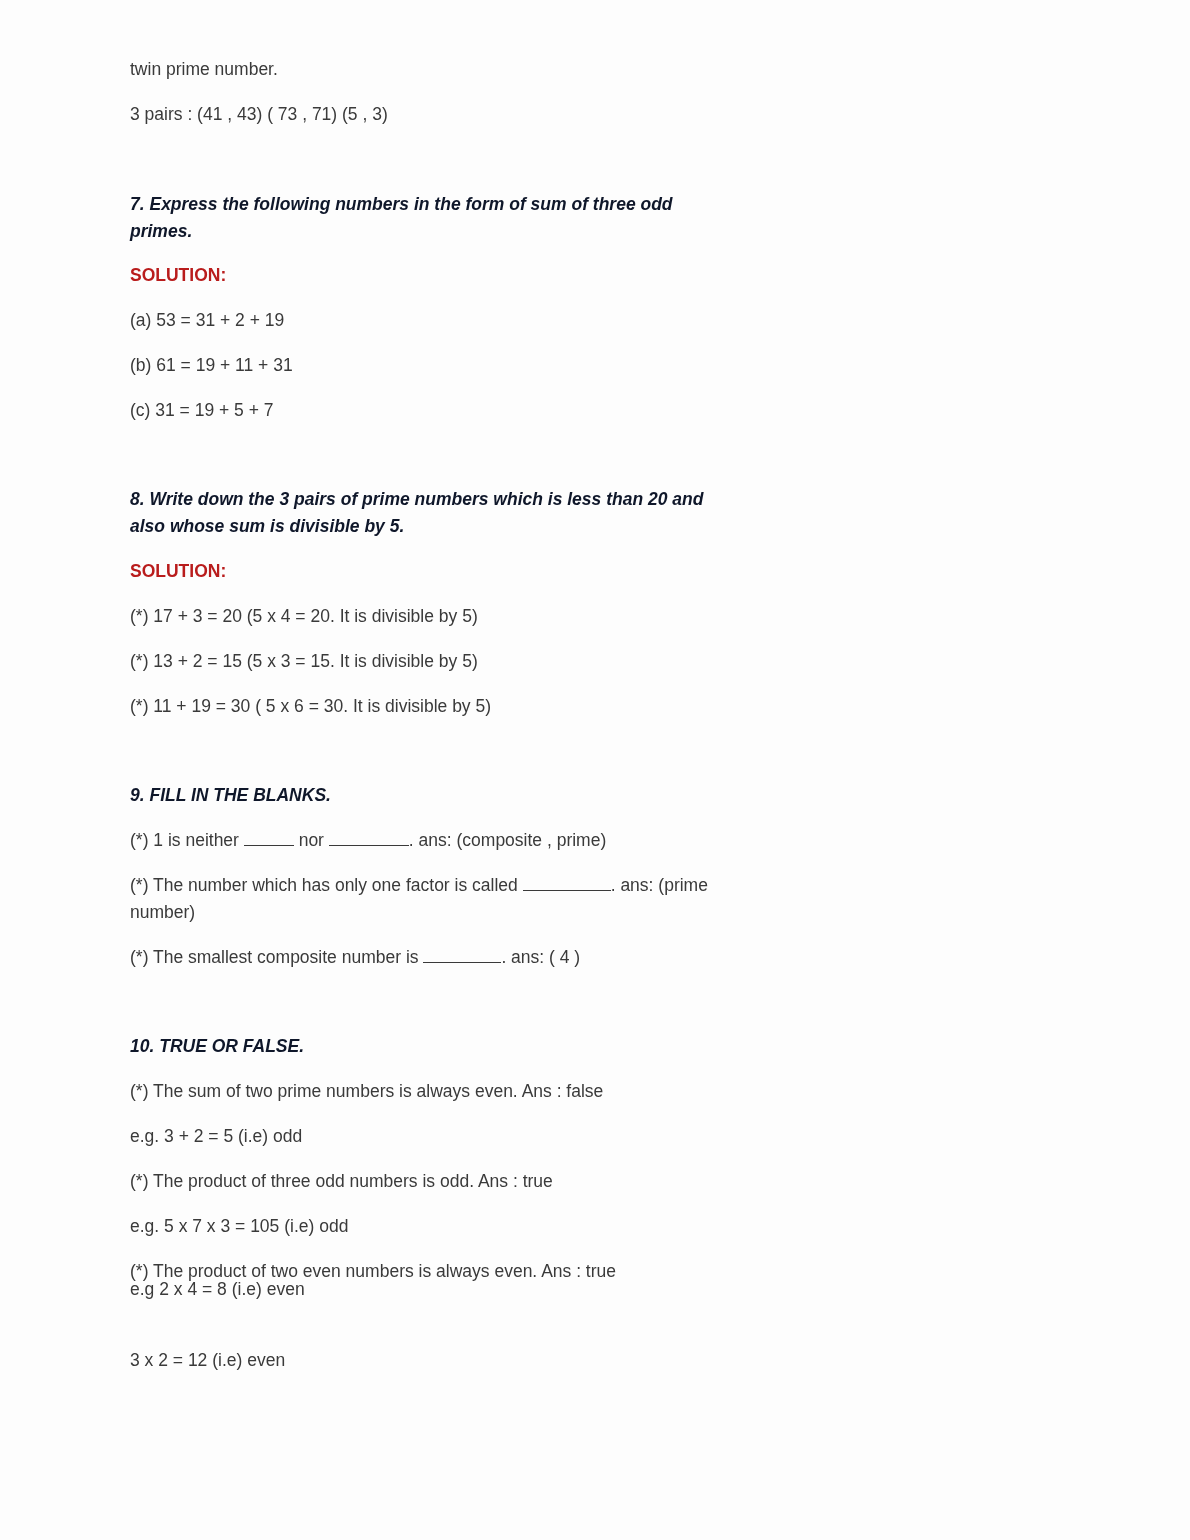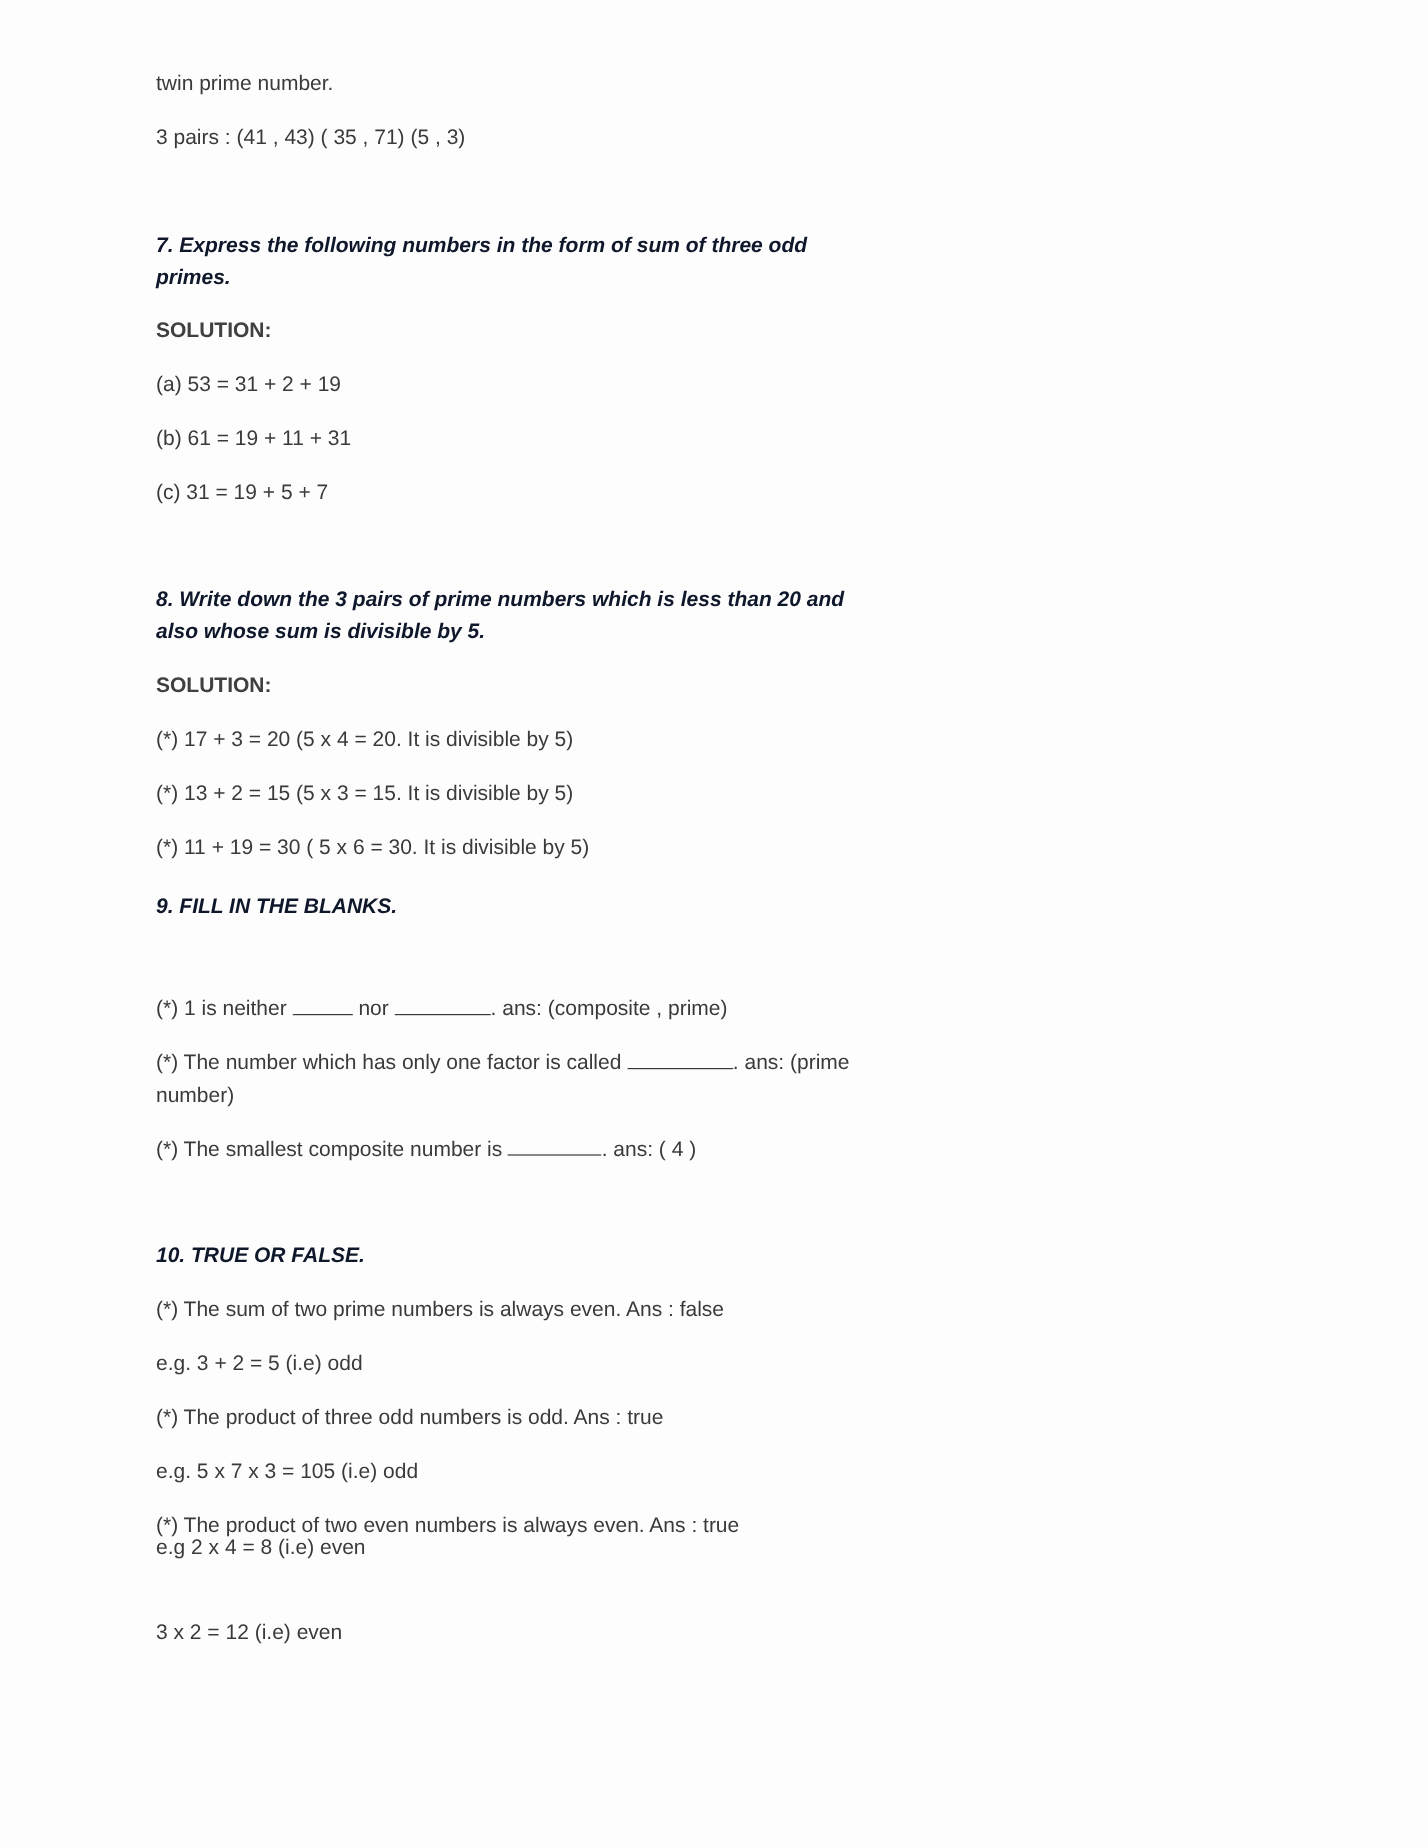--- a/index.html
+++ b/index.html
@@ -31,54 +31,54 @@
   }
   .q {
     font-weight: bold;
     font-style: italic;
     color: #0f172a;
     white-space: normal;
     width: 600px;
   }
   .sol {
     font-weight: bold;
-    color: #404040;
+    color: #b91c1c;
   }
   .blank {
     display: inline-block;
     border-bottom: 1px solid #3a3a3a;
     height: 16px;
     vertical-align: baseline;
   }
   .wrap {
     white-space: normal;
     width: 600px;
   }
 </style>
 </head>
 <body>
 
 <div class="page">
 
   <div class="line" style="top:37px">twin prime number.</div>
-  <div class="line" style="top:82px">3 pairs : (41 , 43) ( 35 , 71) (5 , 3)</div>
+  <div class="line" style="top:82px">3 pairs : (41 , 43) ( 73 , 71) (5 , 3)</div>
 
   <div class="line q" style="top:172px">7. Express the following numbers in the form of sum of three odd primes.</div>
   <div class="line sol" style="top:243px">SOLUTION:</div>
   <div class="line" style="top:288px">(a) 53 = 31 + 2 + 19</div>
   <div class="line" style="top:333px">(b) 61 = 19 + 11 + 31</div>
   <div class="line" style="top:378px">(c) 31 = 19 + 5 + 7</div>
 
   <div class="line q" style="top:467px">8. Write down the 3 pairs of prime numbers which is less than 20 and also whose sum is divisible by 5.</div>
   <div class="line sol" style="top:539px">SOLUTION:</div>
   <div class="line" style="top:584px">(*) 17 + 3 = 20 (5 x 4 = 20. It is divisible by 5)</div>
   <div class="line" style="top:629px">(*) 13 + 2 = 15 (5 x 3 = 15. It is divisible by 5)</div>
   <div class="line" style="top:674px">(*) 11 + 19 = 30 ( 5 x 6 = 30. It is divisible by 5)</div>
 
-  <div class="line q" style="top:723px">9. FILL IN THE BLANKS.</div>
+  <div class="line q" style="top:763px">9. FILL IN THE BLANKS.</div>
 
   <div class="line" style="top:808px">
     <span>(*) 1 is neither </span><span class="blank" style="width:50px"></span><span> nor </span><span class="blank" style="width:80px"></span><span>. ans: (composite , prime)</span>
   </div>
 
   <div class="line wrap" style="top:853px">
     <span>(*) The number which has only one factor is called </span><span class="blank" style="width:88px"></span><span>. ans: (prime number)</span>
   </div>
 
   <div class="line" style="top:925px">

